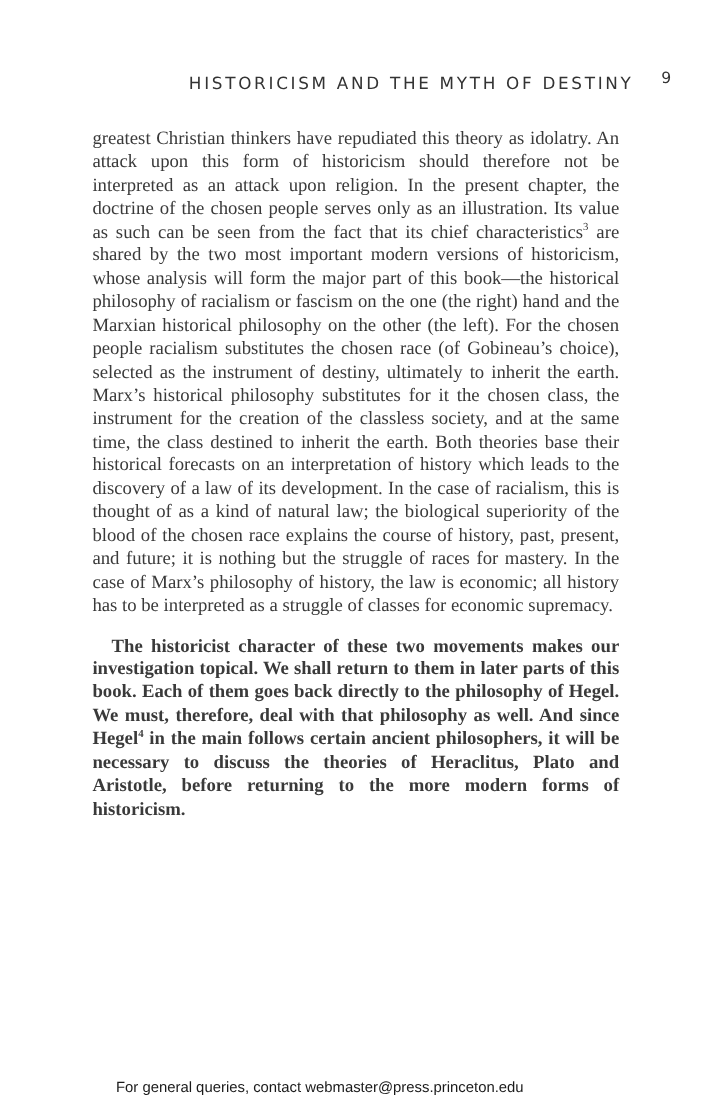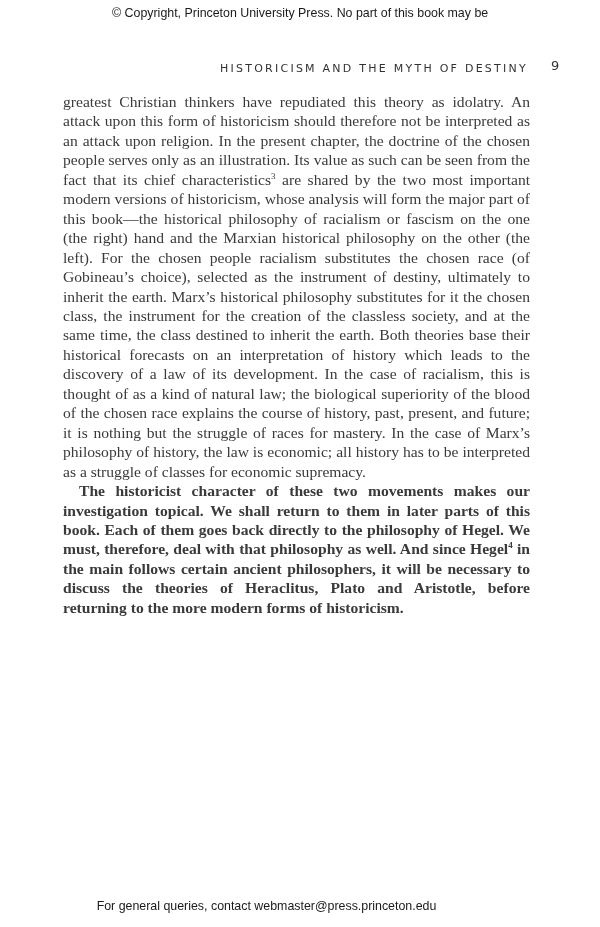--- a/index.html
+++ b/index.html
@@ -21,21 +21,21 @@
       font-family: "Liberation Sans", sans-serif;
       font-size: 12.4px;
       line-height: 16.3px;
       color: #1a1a1a;
     }
     .running-head {
       position: absolute;
       top: 62px;
       right: 72px;
       font-family: "DejaVu Sans", sans-serif;
-      font-size: 11px;
+      font-size: 14px;
       letter-spacing: 2.25px;
       color: #333333;
     }
     .page-number {
       position: absolute;
       top: 58px;
       left: 551px;
       font-family: "DejaVu Sans", sans-serif;
       font-size: 13px;
       color: #333333;
@@ -45,21 +45,21 @@
       left: 63px;
       top: 92px;
       width: 467px;
       font-family: "Liberation Serif", serif;
       font-size: 15.6px;
       line-height: 19.45px;
       color: #3a3a3a;
       text-align: justify;
     }
     .body-text p {
-      margin: 0;
+      margin: 14px;
     }
     .body-text p.indent {
       text-indent: 16px;
       font-weight: bold;
     }
     .body-text sup {
       font-size: 9px;
       line-height: 0;
       vertical-align: 6px;
     }
@@ -71,21 +71,20 @@
       text-align: center;
       font-family: "Liberation Sans", sans-serif;
       font-size: 12.4px;
       color: #1a1a1a;
     }
   </style>
 </head>
 <body>
 
 <div class="copyright">
-  <div>© Copyright, Princeton University Press. No part of this book may be</div>
 </div>
 
 <div class="running-head">HISTORICISM AND THE MYTH OF DESTINY</div>
 <div class="page-number">9</div>
 
 <div class="body-text">
   <p><span>greatest Christian thinkers have repudiated this theory as idolatry. An attack upon this form of historicism should therefore not be interpreted as an attack upon religion. In the present chapter, the doctrine of the chosen people serves only as an illustration. Its value as such can be seen from the fact that its chief characteristics</span><sup>3</sup><span> are shared by the two most important modern versions of historicism, whose analysis will form the major part of this book—the historical philosophy of racialism or fascism on the one (the right) hand and the Marxian historical philosophy on the other (the left). For the chosen people racialism substitutes the chosen race (of Gobineau’s choice), selected as the instrument of destiny, ultimately to inherit the earth. Marx’s historical philosophy substitutes for it the chosen class, the instrument for the creation of the classless society, and at the same time, the class destined to inherit the earth. Both theories base their historical forecasts on an interpretation of history which leads to the discovery of a law of its development. In the case of racialism, this is thought of as a kind of natural law; the biological superiority of the blood of the chosen race explains the course of history, past, present, and future; it is nothing but the struggle of races for mastery. In the case of Marx’s philosophy of history, the law is economic; all history has to be interpreted as a struggle of classes for economic supremacy.</span></p>
   <p class="indent"><span>The historicist character of these two movements makes our investigation topical. We shall return to them in later parts of this book. Each of them goes back directly to the philosophy of Hegel. We must, therefore, deal with that philosophy as well. And since Hegel</span><sup>4</sup><span> in the main follows certain ancient philosophers, it will be necessary to discuss the theories of Heraclitus, Plato and Aristotle, before returning to the more modern forms of historicism.</span></p>
 </div>
 

